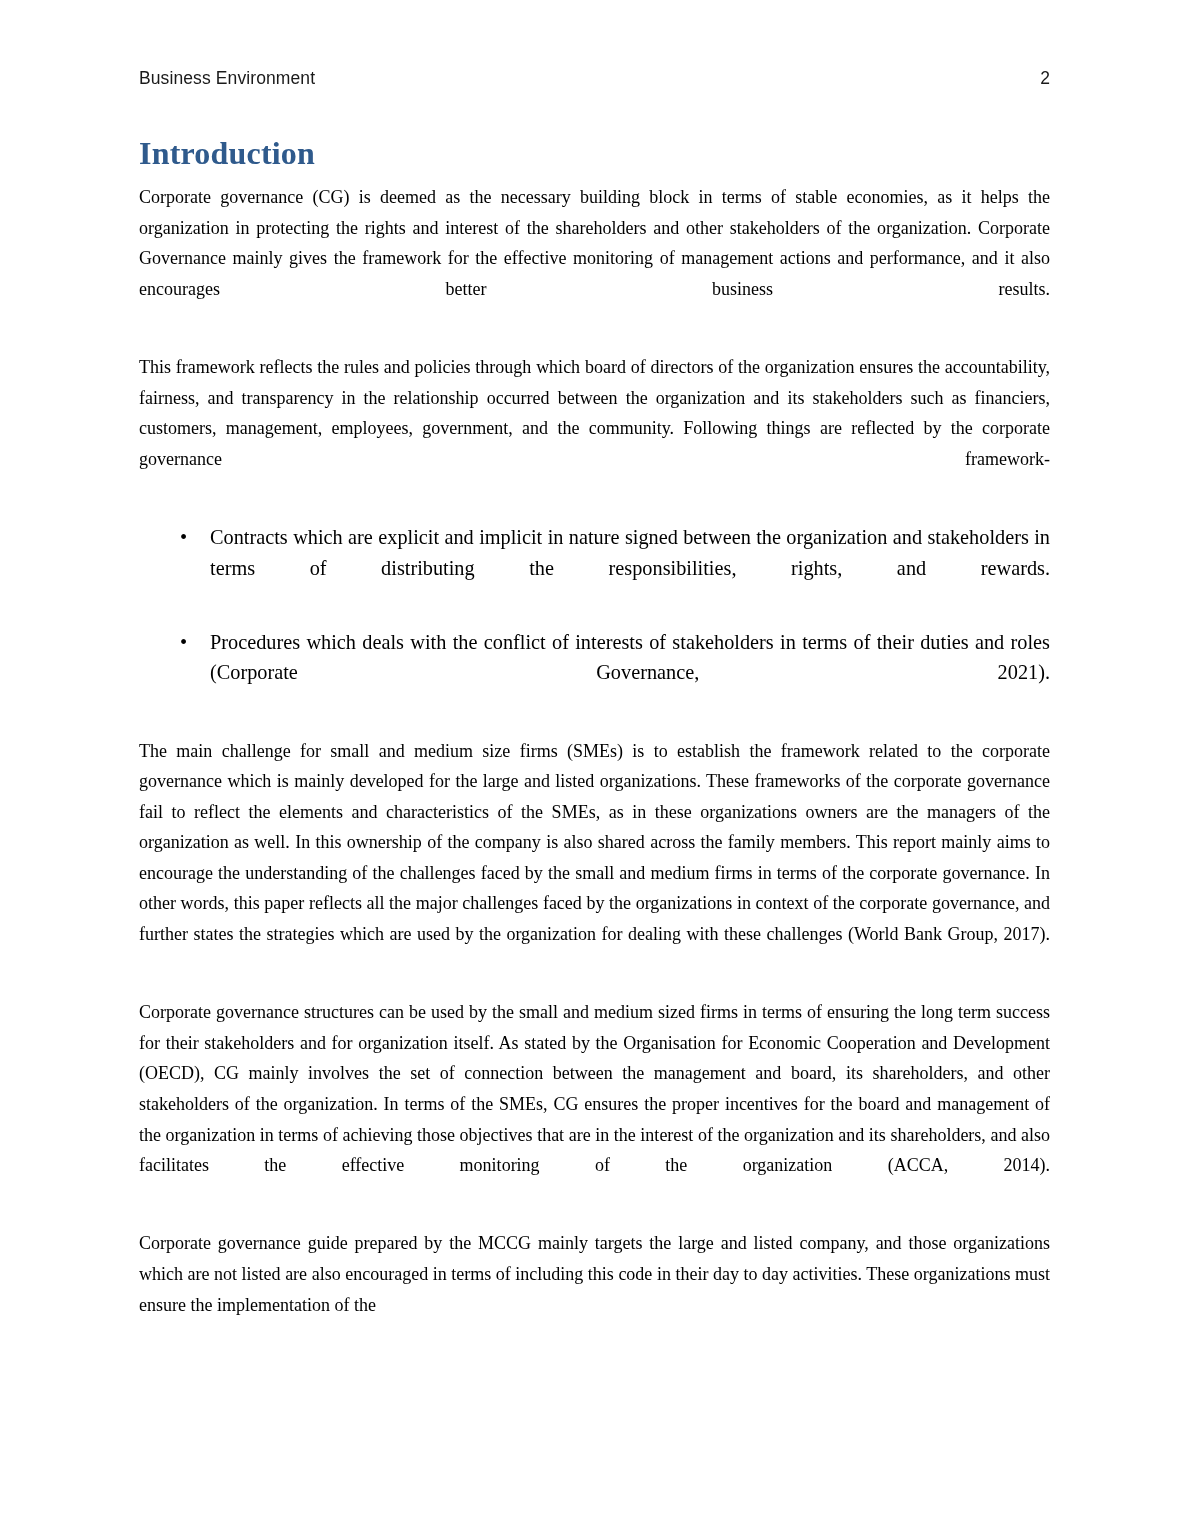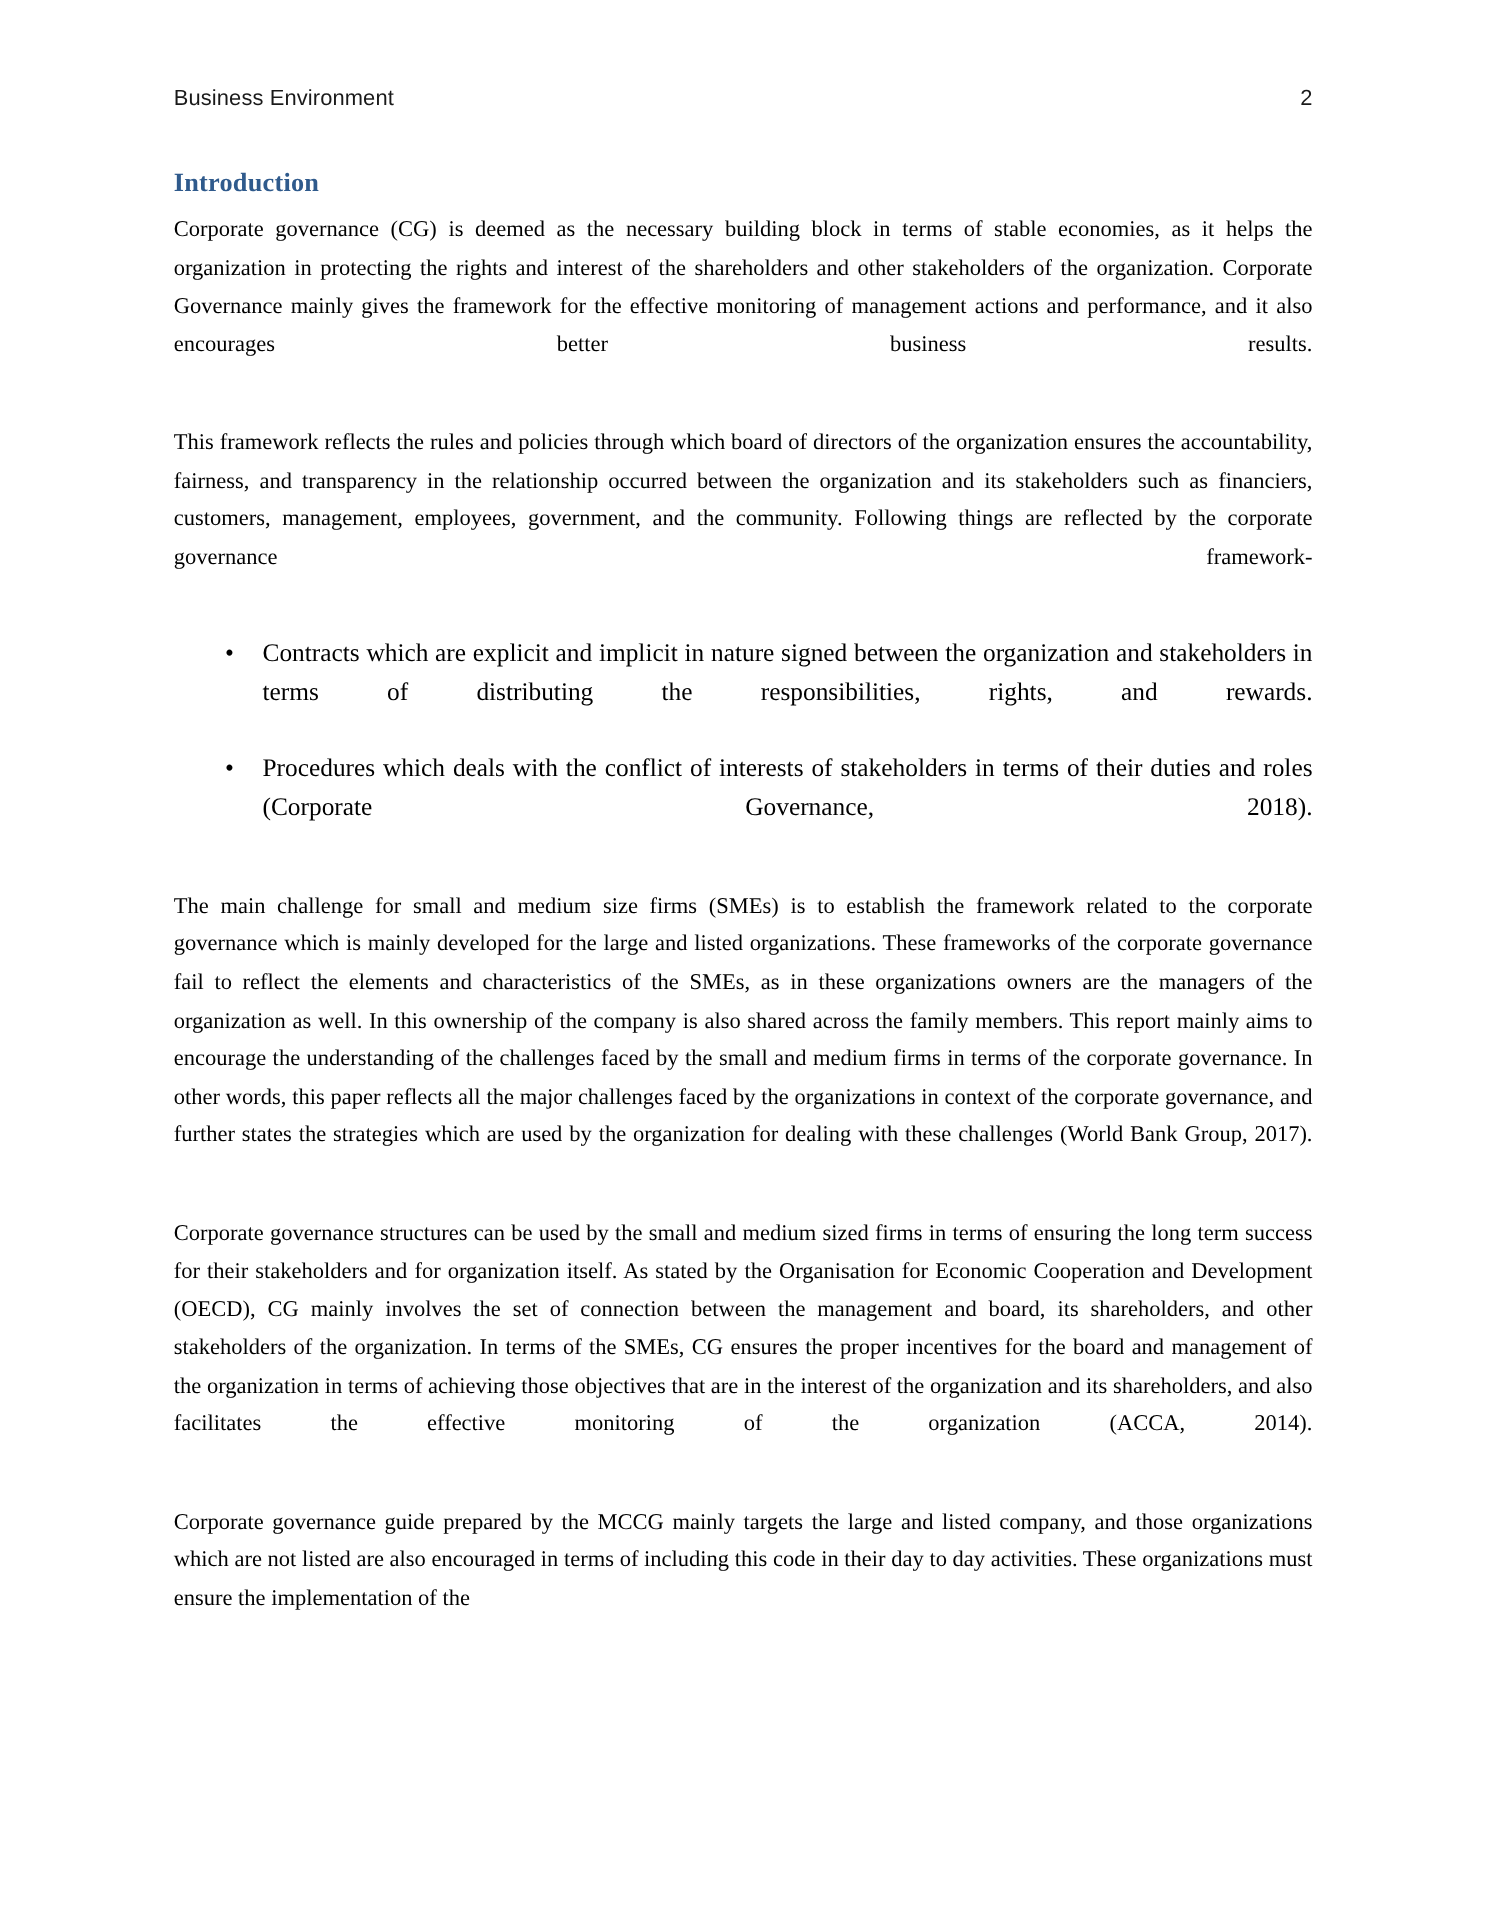--- a/index.html
+++ b/index.html
@@ -50,21 +50,21 @@
     left: 139px;
     top: 133px;
     width: 911px;
   }
 
   
   h1.section-heading {
     margin: 0 0 9px 0;
     padding: 0;
     font-family: "Liberation Serif", "DejaVu Serif", serif;
-    font-size: 21px;
+    font-size: 32px;
     font-weight: bold;
     color: #2f5a8c;
     line-height: 1.25;
     letter-spacing: 0.2px;
   }
 
   
   p.body-para {
     margin: 0 0 17px 0;
     padding: 0;
@@ -99,20 +99,21 @@
     position: absolute;
     left: 41px;
     top: 0;
     width: 10px;
     line-height: 30.6px;
     font-size: 20.3px;
     color: #000000;
   }
   ul.bullet-list li .bullet-text {
     display: block;
+    margin-top: 13px;
   }
   
   ul.bullet-list li .bullet-text::after {
     content: "";
     display: inline-block;
     width: 100%;
   }
   p.body-para::after {
     content: "";
     display: inline-block;
@@ -140,21 +141,21 @@
 
     <p class="body-para">This framework reflects the rules and policies through which board of directors of the organization ensures the accountability, fairness, and transparency in the relationship occurred between the organization and its stakeholders such as financiers, customers, management, employees, government, and the community. Following things are reflected by the corporate governance framework-</p>
 
     <ul class="bullet-list">
       <li>
         <span class="bullet-glyph">•</span>
         <span class="bullet-text">Contracts which are explicit and implicit in nature signed between the organization and stakeholders in terms of distributing the responsibilities, rights, and rewards.</span>
       </li>
       <li>
         <span class="bullet-glyph">•</span>
-        <span class="bullet-text">Procedures which deals with the conflict of interests of stakeholders in terms of their duties and roles (Corporate Governance, 2018).</span>
+        <span class="bullet-text">Procedures which deals with the conflict of interests of stakeholders in terms of their duties and roles (Corporate Governance, 2021).</span>
       </li>
     </ul>
 
     <p class="body-para">The main challenge for small and medium size firms (SMEs) is to establish the framework related to the corporate governance which is mainly developed for the large and listed organizations. These frameworks of the corporate governance fail to reflect the elements and characteristics of the SMEs, as in these organizations owners are the managers of the organization as well. In this ownership of the company is also shared across the family members. This report mainly aims to encourage the understanding of the challenges faced by the small and medium firms in terms of the corporate governance. In other words, this paper reflects all the major challenges faced by the organizations in context of the corporate governance, and further states the strategies which are used by the organization for dealing with these challenges (World Bank Group, 2017).</p>
 
     <p class="body-para">Corporate governance structures can be used by the small and medium sized firms in terms of ensuring the long term success for their stakeholders and for organization itself. As stated by the Organisation for Economic Cooperation and Development (OECD), CG mainly involves the set of connection between the management and board, its shareholders, and other stakeholders of the organization. In terms of the SMEs, CG ensures the proper incentives for the board and management of the organization in terms of achieving those objectives that are in the interest of the organization and its shareholders, and also facilitates the effective monitoring of the organization (ACCA, 2014).</p>
 
     <p class="body-para no-stretch">Corporate governance guide prepared by the MCCG mainly targets the large and listed company, and those organizations which are not listed are also encouraged in terms of including this code in their day to day activities. These organizations must ensure the implementation of the</p>
 
   </div>

